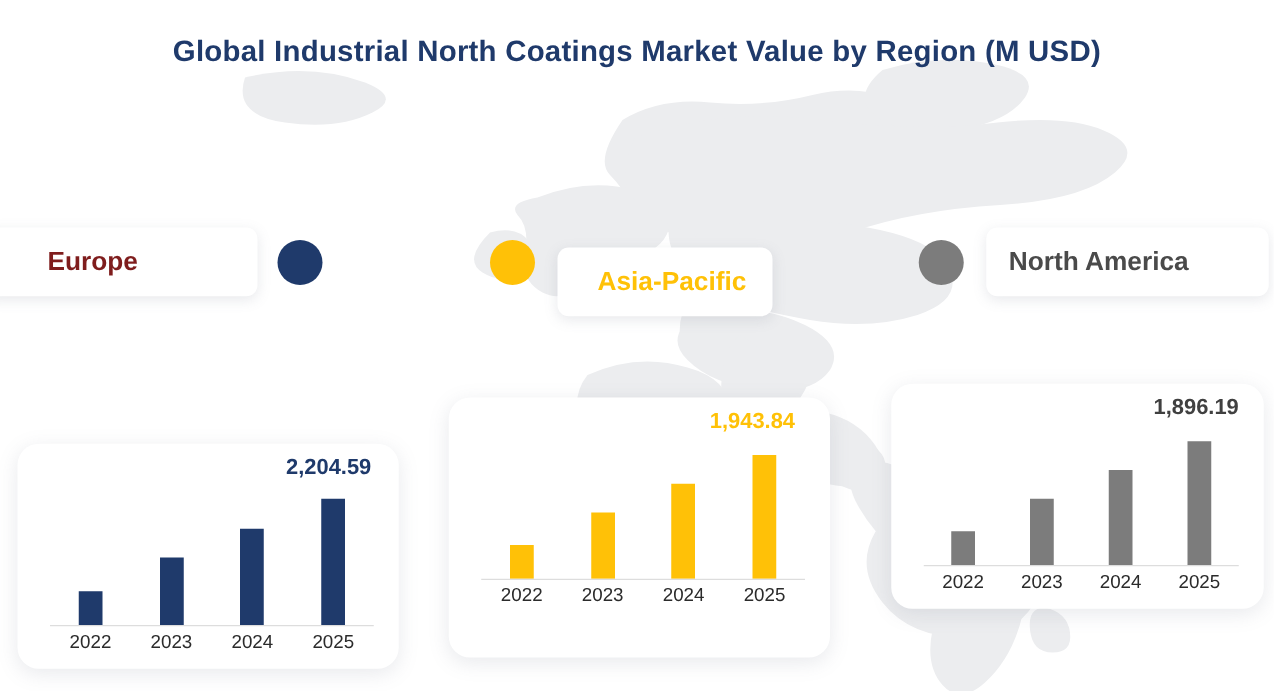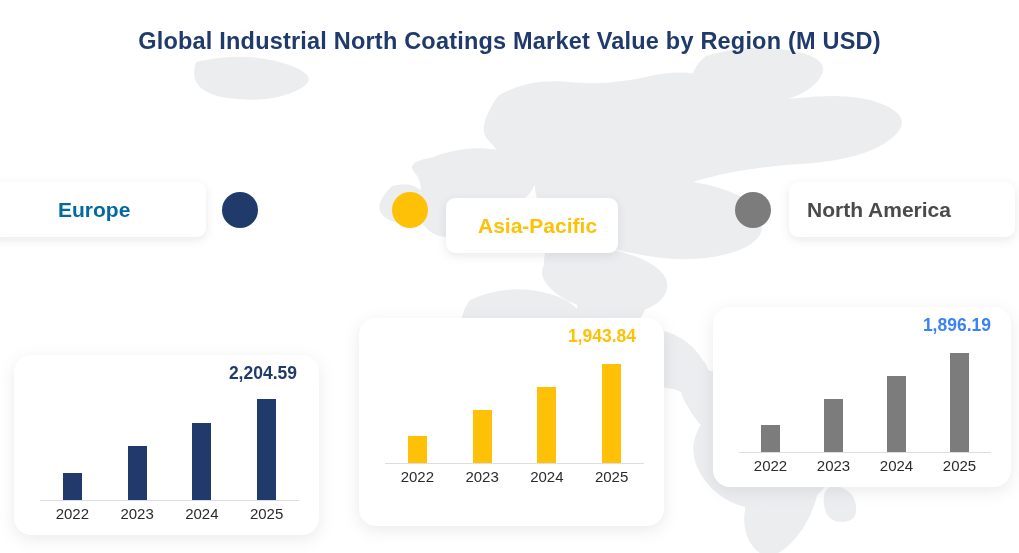--- a/index.html
+++ b/index.html
@@ -29,21 +29,21 @@
     background:#ffffff;border-radius:9px;height:55px;display:flex;align-items:center;
     box-shadow:0 3px 10px rgba(120,125,140,.17);
   }
   .pill span{font-size:21px;font-weight:bold;white-space:nowrap;}
 
   .dot{width:36px;height:36px;border-radius:50%;flex:0 0 auto;}
 
   
   #lg-europe{left:-12px;}
   #lg-europe .pill{width:218px;padding-left:50px;box-sizing:border-box;}
-  #lg-europe .pill span{color:#0369a1;margin-left:20px;}
+  #lg-europe .pill span{color:#7f1d1d;}
   #lg-europe .dot{margin-left:16px;background:#1F3A6B;}
 
   
   #lg-asia{left:392px;}
   #lg-asia .dot{background:#FFC107;margin-right:18px;}
   #lg-asia .pill{width:172px;padding-left:32px;box-sizing:border-box;margin-top:32px;}
   #lg-asia .pill span{color:#FFC107;}
 
   
   #lg-na{left:735px;}
@@ -58,21 +58,21 @@
   }
   #card-europe{left:14px;top:323px;width:305px;height:180px;margin-top:32px;}
   #card-asia  {left:359px;top:318px;width:305px;height:208px;}
   #card-na    {left:713px;top:307px;width:298px;height:180px;}
 
   .valuelabel{
     position:absolute;right:22px;top:8px;font-size:17.5px;font-weight:bold;white-space:nowrap;
   }
   #card-europe .valuelabel{color:#1F3A6B;}
   #card-asia   .valuelabel{color:#FFC107;right:28px;}
-  #card-na     .valuelabel{color:#3b82f6;right:20px;}
+  #card-na     .valuelabel{color:#404040;right:20px;}
 
   .plot{position:absolute;left:26px;right:20px;top:34px;height:112px;}
   .axisline{position:absolute;left:0;right:0;bottom:0;height:1.5px;background:#DDDDDD;}
 
   .bars{position:absolute;left:0;right:0;bottom:1.5px;height:110px;display:flex;}
   .barcell{flex:1;display:flex;align-items:flex-end;justify-content:center;}
   .bar{width:19px;}
   #card-europe .bar{background:#1F3A6B;}
   #card-asia   .bar{background:#FFC107;}
   #card-na     .bar{background:#7C7C7C;}

